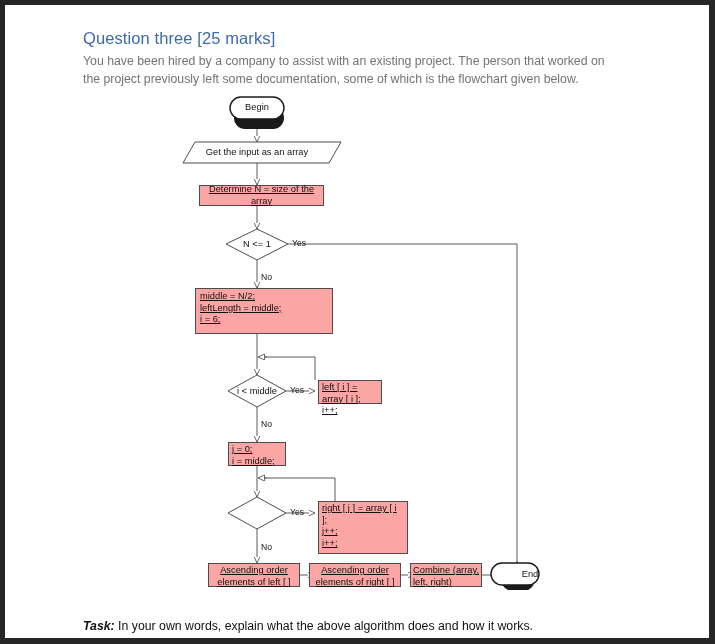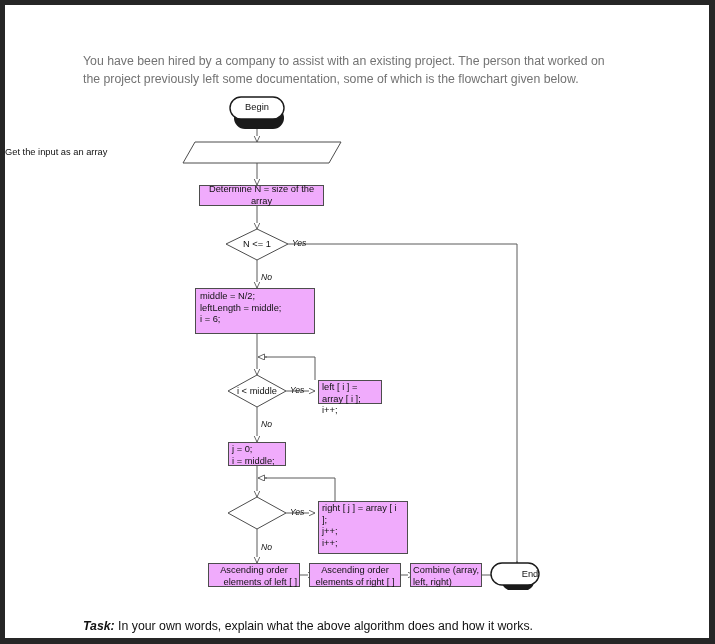--- a/index.html
+++ b/index.html
@@ -26,41 +26,42 @@
   #task{
     position:absolute;left:78px;top:613px;width:540px;
     font-size:12.3px;color:#111111;line-height:17px;white-space:nowrap;
   }
   #task b{font-weight:bold;font-style:italic;}
   #flow{
     position:absolute;left:0;top:0;width:704px;height:633px;
   }
   .node{position:absolute;box-sizing:border-box;}
   .box{
-    border:1px solid #4d4d4d;background:#f0abfc;
-    font-size:9.3px;color:#111;line-height:11.6px;
+    border:1px solid #4d4d4d;background:#fca5a5;
+    font-size:9.3px;color:#111;line-height:11.6px;text-decoration:underline;
   }
   .box .t{padding:2px 4px;}
   .ctr{display:flex;align-items:center;justify-content:center;text-align:center;}
   .lbl{
-    position:absolute;font-size:8.6px;color:#111;white-space:nowrap;font-style:italic;
+    position:absolute;font-size:8.6px;color:#111;white-space:nowrap;
   }
   svg{position:absolute;left:0;top:0;overflow:visible;}
   .ln{stroke:#5a5a5a;stroke-width:1;fill:none;}
   .dia{fill:#ffffff;stroke:#4d4d4d;stroke-width:1;}
   .term{fill:#ffffff;stroke:#1a1a1a;stroke-width:1.4;}
   .shadow{fill:#1a1a1a;}
   .par{fill:#ffffff;stroke:#4d4d4d;stroke-width:1;}
   .nodetext{position:absolute;font-size:9.3px;color:#111;white-space:nowrap;}
 </style>
 </head>
 <body>
 
 <div id="page">
 
+  <div id="doc-title">Question three [25 marks]</div>
 
   <div id="intro">You have been hired by a company to assist with an existing project. The person that worked on the project previously left some documentation, some of which is the flowchart given below.</div>
 
   <div id="flow">
 
     <svg width="704" height="633">
       <defs>
         <marker id="ah" markerWidth="8" markerHeight="8" refX="6.5" refY="3" orient="auto">
           <path d="M0,0 L6.5,3 L0,6 z" fill="#ffffff" stroke="#5a5a5a" stroke-width="0.9"></path>
         </marker>
@@ -123,31 +124,31 @@
       </g>
 
       <g>
         <path class="shadow" d="M500,562 h20 a11,11 0 0 1 0,20 h-20 a11,11 0 0 1 0,-20 z" transform="translate(3,3)"></path>
         <path class="term" d="M497,558 h26 a11,11 0 0 1 0,22 h-26 a11,11 0 0 1 0,-22 z"></path>
       </g>
     </svg>
 
     <div class="nodetext" style="left:0;top:97px;width:504px;text-align:center;">Begin</div>
 
-    <div class="nodetext" style="left:0;top:142px;width:504px;">Get the input as an array</div>
+    <div class="nodetext" style="left:0;top:142px;width:504px;text-align:center;">Get the input as an array</div>
 
     <div class="node box ctr" style="left:194px;top:180px;width:125px;height:21px;">
       <span class="t">Determine N = size of the array</span>
     </div>
 
     <div class="nodetext" style="left:0;top:234px;width:504px;text-align:center;">N &lt;= 1</div>
     <div class="lbl" style="left:287px;top:233px;">Yes</div>
     <div class="lbl" style="left:256px;top:267px;">No</div>
 
-    <div class="node box" style="left:190px;top:283px;width:120px;height:46px;">
+    <div class="node box" style="left:190px;top:283px;width:138px;height:46px;">
       <div class="t" style="padding:2px 4px 0 4px;">middle = N/2;</div>
       <div class="t" style="padding:0 4px;">leftLength = middle;</div>
       <div class="t" style="padding:0 4px;">i = 6;</div>
     </div>
 
     <div class="nodetext" style="left:0;top:381px;width:504px;text-align:center;">i &lt; middle</div>
     <div class="lbl" style="left:285px;top:380px;">Yes</div>
     <div class="lbl" style="left:256px;top:414px;">No</div>
 
     <div class="node box" style="left:313px;top:375px;width:64px;height:24px;">
@@ -164,21 +165,21 @@
     <div class="lbl" style="left:256px;top:537px;">No</div>
 
     <div class="node box" style="left:313px;top:496px;width:90px;height:53px;">
       <div class="t" style="padding:1px 3px 0 3px;">right [ j ] = array [ i ];</div>
       <div class="t" style="padding:0 3px;">j++;</div>
       <div class="t" style="padding:0 3px;">i++;</div>
     </div>
 
     <div class="node box" style="left:203px;top:558px;width:92px;height:24px;text-align:center;">
       <div class="t" style="padding:1px 2px 0 2px;">Ascending order</div>
-      <div class="t" style="padding:0 2px;text-align:right;">elements of left [ ]</div>
+      <div class="t" style="padding:0 2px;">elements of left [ ]</div>
     </div>
 
     <div class="node box" style="left:304px;top:558px;width:92px;height:24px;text-align:center;">
       <div class="t" style="padding:1px 2px 0 2px;">Ascending order</div>
       <div class="t" style="padding:0 2px;">elements of right [ ]</div>
     </div>
 
     <div class="node box" style="left:405px;top:558px;width:72px;height:24px;text-align:left;">
       <div class="t" style="padding:1px 2px 0 2px;">Combine (array,</div>
       <div class="t" style="padding:0 2px;">left, right)</div>

